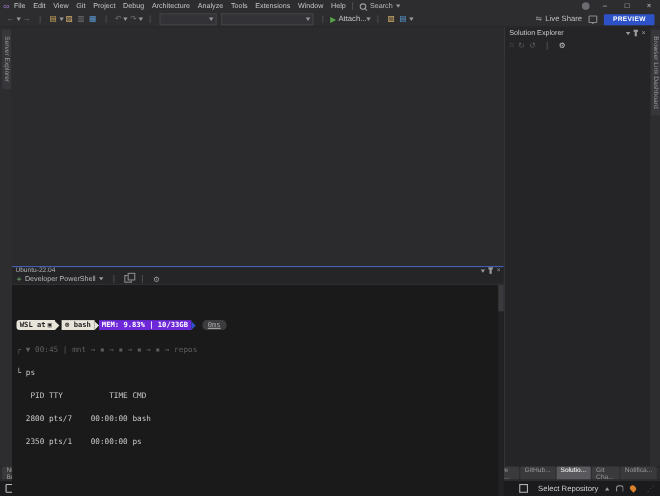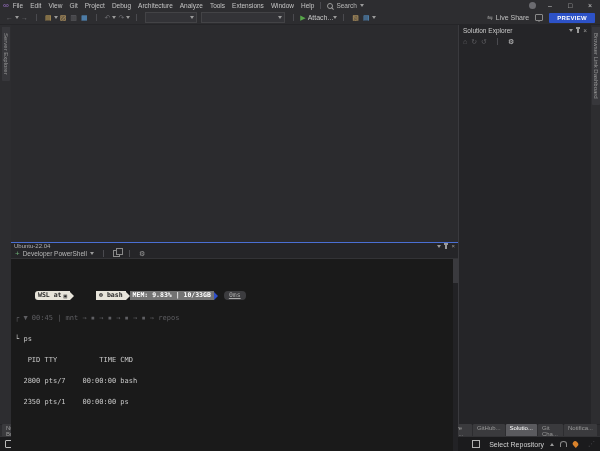--- a/index.html
+++ b/index.html
@@ -50,23 +50,23 @@
   .plus{color:#6aab73;font-size:8px;}
   .copyic{width:5px;height:5px;border:1px solid #8a8a8a;position:relative;display:inline-block;}
   .copyic::after{content:"";position:absolute;left:2px;top:-3px;width:5px;height:5px;border:1px solid #8a8a8a;background:#252528;}
   .gear{color:#9a9a9a;font-size:7px;}
   .term{flex:1;background:#1a1a1a;font-family:"DejaVu Sans Mono",monospace;font-size:7px;line-height:7px;color:#c8c8c8;padding:3px 0 0 4px;position:relative;white-space:pre;}
   .term-scroll{position:absolute;right:0;top:0;width:5px;height:100%;background:#222225;}
   .term-scroll .thumb{width:5px;height:24px;background:#3a3a3e;}
   .promptrow{display:flex;align-items:center;height:9px;margin:1px 0 1px 0;font-family:"DejaVu Sans Mono",monospace;}
   .seg{display:inline-flex;align-items:center;height:9px;padding:0 3px;font-size:6.5px;font-weight:bold;}
   .seg .dico{font-size:6px;margin-left:2px;}
-  .cream{background:#e7e4da;color:#1f1f1f;margin-left:20px;}
+  .cream{background:#e7e4da;color:#1f1f1f;}
   .cream.first{border-radius:3px 0 0 3px;}
-  .blue{background:#737373;color:#ffffff;}
+  .blue{background:#6d28d9;color:#ffffff;}
   .arr{width:0;height:0;border-top:4.5px solid transparent;border-bottom:4.5px solid transparent;display:inline-block;}
   .arr.c{border-left:4px solid #e7e4da;}
   .arr.b{border-left:4px solid #2e4fc9;}
   .gap2{width:2px;}
   .timepill{background:#3c3c3f;color:#a8a8a8;border-radius:4px;padding:0 5px;height:9px;display:inline-flex;align-items:center;font-size:6.5px;margin-left:6px;text-decoration:underline;}
   .dimline{color:#5f5f63;}
   
   .rpanel{width:132px;flex:0 0 auto;background:#252528;border-left:1px solid #3a3a3e;display:flex;flex-direction:column;}
   .rp-header{height:11px;display:flex;align-items:center;font-size:6.5px;color:#cccccc;padding:0 4px;}
   .rp-icons{margin-left:auto;display:flex;gap:4px;align-items:center;color:#9a9a9a;}

